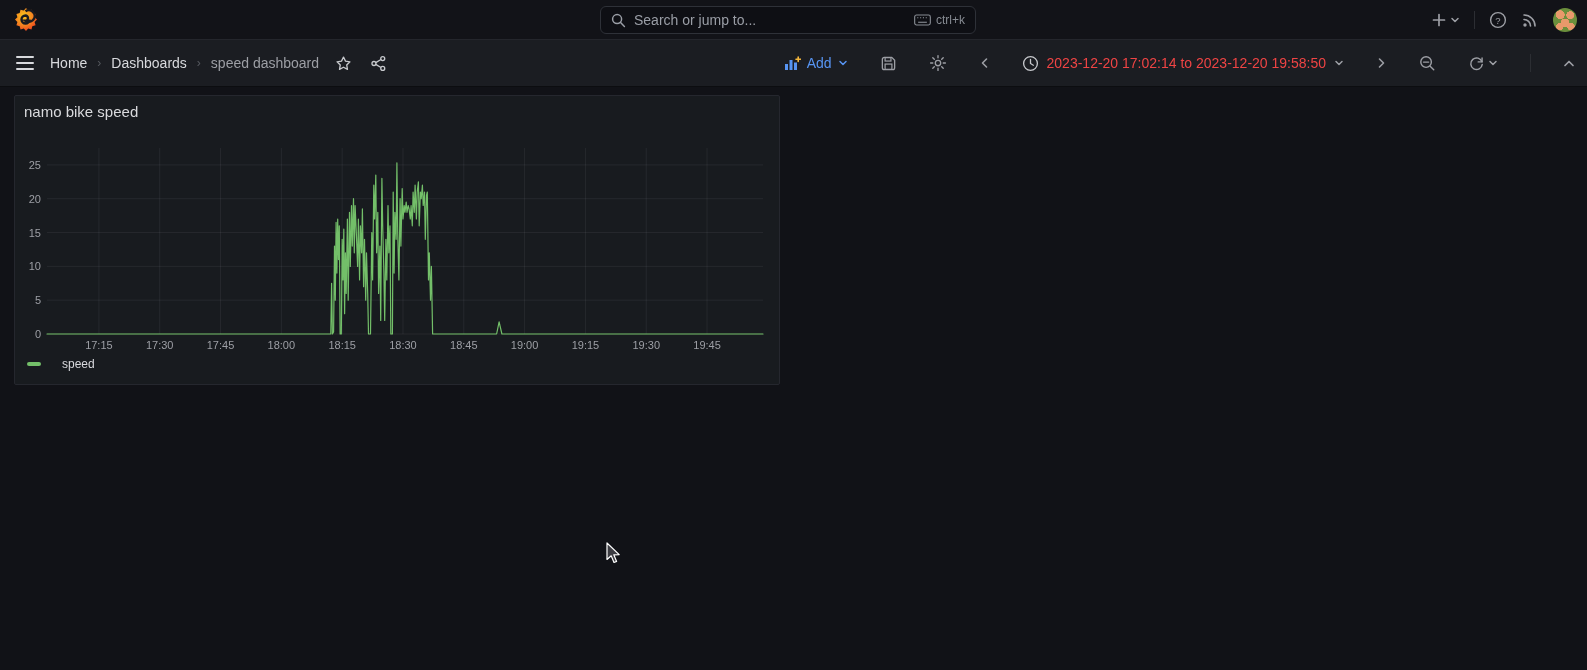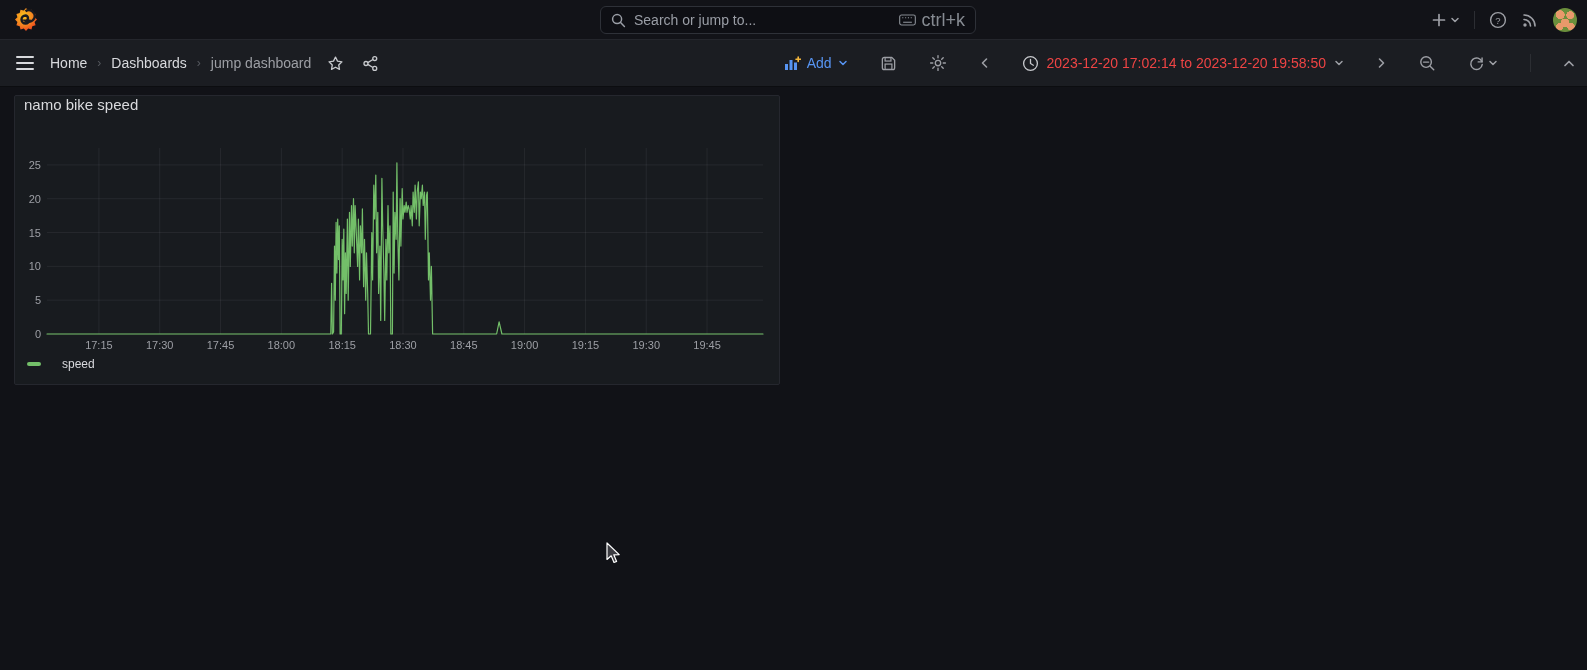--- a/index.html
+++ b/index.html
@@ -8,21 +8,21 @@
 
   
   .topbar { position:relative; height:40px; background:#121318; border-bottom:1px solid #24262c; }
   .logo { position:absolute; left:12px; top:6px; width:28px; height:28px; }
   .searchbox {
     position:absolute; left:600px; top:6px; width:376px; height:28px;
     background:#0e0f14; border:1px solid #2e3138; border-radius:6px;
     display:flex; align-items:center; padding:0 10px; gap:8px; cursor:text;
   }
   .searchbox .ph { color:#9a9ea6; font-size:14px; flex:1; white-space:nowrap; }
-  .searchbox .kbd-hint { display:flex; align-items:center; gap:5px; color:#868b92; font-size:18px; }
+  .searchbox .kbd-hint { display:flex; align-items:center; gap:5px; color:#868b92; font-size:12px; }
   .top-right { position:absolute; right:10px; top:0; height:40px; display:flex; align-items:center; gap:14px; }
   .icon-btn { display:flex; align-items:center; justify-content:center; color:#9d9fa5; cursor:pointer; background:none; border:none; gap:3px; }
   .vdiv { width:1px; height:18px; background:#2c2e33; }
   .avatar {
     width:24px; height:24px; border-radius:50%; cursor:pointer;
     background:
       radial-gradient(circle at 30% 28%, #e8996b 0 18%, transparent 19%),
       radial-gradient(circle at 72% 30%, #e8996b 0 16%, transparent 17%),
       radial-gradient(circle at 50% 62%, #e8996b 0 22%, transparent 23%),
       radial-gradient(circle at 28% 78%, #e8996b 0 14%, transparent 15%),
@@ -42,21 +42,21 @@
   .tb-right { margin-left:auto; display:flex; align-items:center; gap:32px; }
   .add-btn { display:flex; align-items:center; gap:6px; color:#5794f2; font-size:14px; font-weight:500; cursor:pointer; background:none; border:none; }
   .timepicker { display:flex; align-items:center; gap:8px; color:#ef4444; font-size:14px; cursor:pointer; background:none; border:none; }
 
   
   .canvas { position:relative; width:1587px; height:582px; background:#111217; }
   .panel {
     position:absolute; left:14px; top:8px; width:766px; height:290px;
     background:#181b1f; border:1px solid #25272e; border-radius:2px;
   }
-  .panel-title { position:absolute; left:9px; top:0; font-size:15px; font-weight:500; color:#d9dadd; cursor:pointer; }
+  .panel-title { position:absolute; left:9px; top:7px; font-size:15px; font-weight:500; color:#d9dadd; cursor:pointer; }
   .chart-svg { position:absolute; left:0; top:0; width:764px; height:288px; }
   .legend { position:absolute; left:12px; top:261px; display:flex; align-items:center; gap:21px; cursor:pointer; }
   .legend .dash { width:14px; height:4px; border-radius:2px; }
   .legend .lbl { font-size:12px; color:#d8d9dd; }
 
   .cursor { position:absolute; left:606px; top:455px; pointer-events:none; }
 </style>
 </head>
 <body>
 
@@ -127,21 +127,21 @@
       <span></span>
       <span></span>
       <span></span>
     </div>
 
   <nav class="crumbs">
     <span class="crumb">Home</span>
     <span class="crumb-sep">›</span>
     <span class="crumb">Dashboards</span>
     <span class="crumb-sep">›</span>
-    <span class="crumb current">jump dashboard</span>
+    <span class="crumb current">speed dashboard</span>
   </nav>
 
   <div class="crumb-actions">
     <button class="icon-btn">
       <svg width="17" height="17" viewBox="0 0 18 18">
         <path d="M9 2.2l2.1 4.3 4.7.7-3.4 3.3.8 4.7L9 13l-4.2 2.2.8-4.7-3.4-3.3 4.7-.7z" fill="none" stroke="#c7c9cd" stroke-width="1.4" stroke-linejoin="round"></path>
       </svg>
     </button>
     <button class="icon-btn">
       <svg width="17" height="17" viewBox="0 0 18 18">

